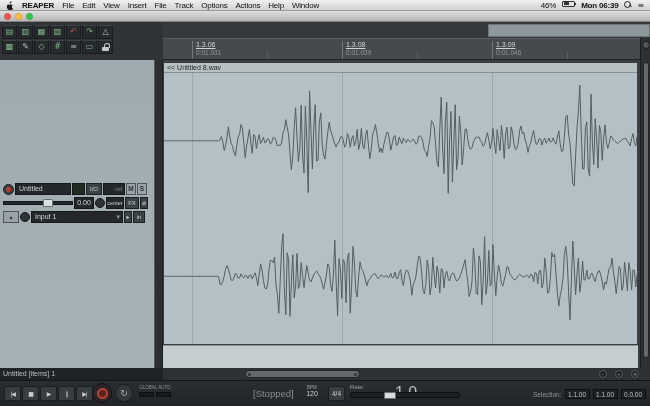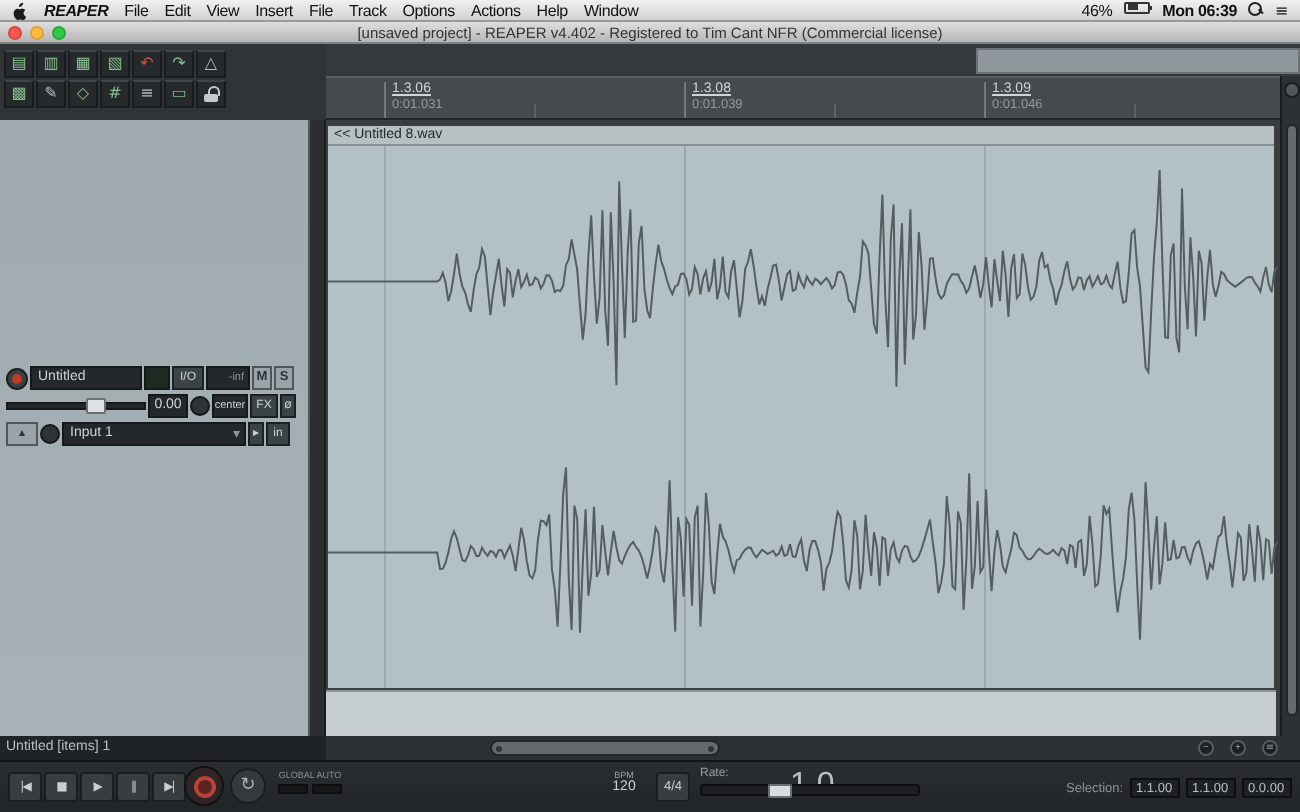--- a/index.html
+++ b/index.html
@@ -8,21 +8,21 @@
   .glyph { font-family:"DejaVu Sans", sans-serif; }
 
   
   #menubar { position:absolute; left:0; top:0; width:650px; height:11px;
     background:linear-gradient(#f0f0f0,#d2d2d2); border-bottom:1px solid #9a9a9a;
     display:flex; align-items:center; justify-content:space-between;
     font-size:8px; color:#111; padding:0 6px; }
   .mb-left { display:flex; align-items:center; gap:8px; white-space:nowrap; }
   .mb-right { display:flex; align-items:flex-start; gap:6px; white-space:nowrap; }
   .mb-item { cursor:default; letter-spacing:-0.2px; }
-  .mb-app { font-weight:bold;font-style:italic; }
+  .mb-app { font-weight:bold; }
   .mb-status { letter-spacing:-0.3px; font-size:7.5px; }
   .battery { width:13px; height:6px; border:1px solid #333; border-radius:1px; position:relative; }
   .battery::after { content:""; position:absolute; right:-2px; top:1px; width:1.5px; height:2px; background:#333; }
   .battery .fill { position:absolute; left:0.5px; top:0.5px; bottom:0.5px; width:46%; background:#333; }
   .spot { width:7px; height:7px; position:relative; }
   .spot::before { content:""; position:absolute; left:0; top:0; width:5px; height:5px; border:1px solid #222; border-radius:50%; }
   .spot::after { content:""; position:absolute; left:4.5px; top:4.5px; width:2.5px; height:1px; background:#222; transform:rotate(45deg); }
 
   
   #titlebar { position:absolute; left:0; top:11px; width:650px; height:11px;
@@ -181,21 +181,20 @@
     <span class="mb-item" style="font-weight:bold;">Mon 06:39</span>
     <span class="spot"></span>
     <span class="mb-item glyph">≡</span>
   </div>
 </div>
 
 <div id="titlebar">
   <span class="tl red"></span>
   <span class="tl yel"></span>
   <span class="tl grn"></span>
-  <span id="title-text">[unsaved project] - REAPER v4.402 - Registered to Tim Cant NFR (Commercial license)</span>
 </div>
 
 <div id="toolbar">
   <div class="tb-row">
     <span class="tb-btn glyph tb-g">▤</span>
     <span class="tb-btn glyph tb-g">▥</span>
     <span class="tb-btn glyph tb-g">▦</span>
     <span class="tb-btn glyph tb-g">▧</span>
     <span class="tb-btn glyph tb-r">↶</span>
     <span class="tb-btn glyph tb-g">↷</span>
@@ -309,20 +308,21 @@
       <span class="ring"></span>
     </span>
   <span id="t-loop" class="glyph">↻</span>
   <div id="t-gauto">
     <div class="ga-label">GLOBAL AUTO</div>
     <div class="ga-slots">
         <span></span>
         <span></span>
       </div>
   </div>
+  <span id="t-state">[Stopped]</span>
   <div id="t-bpm">
     <div class="bl">BPM</div>
     <div class="bv">120</div>
   </div>
   <span id="t-sig">4/4</span>
   <div id="t-rate">
     <div class="r-row">
         <span>Rate:</span>
       </div>
     <span class="r-val">1.0</span>

